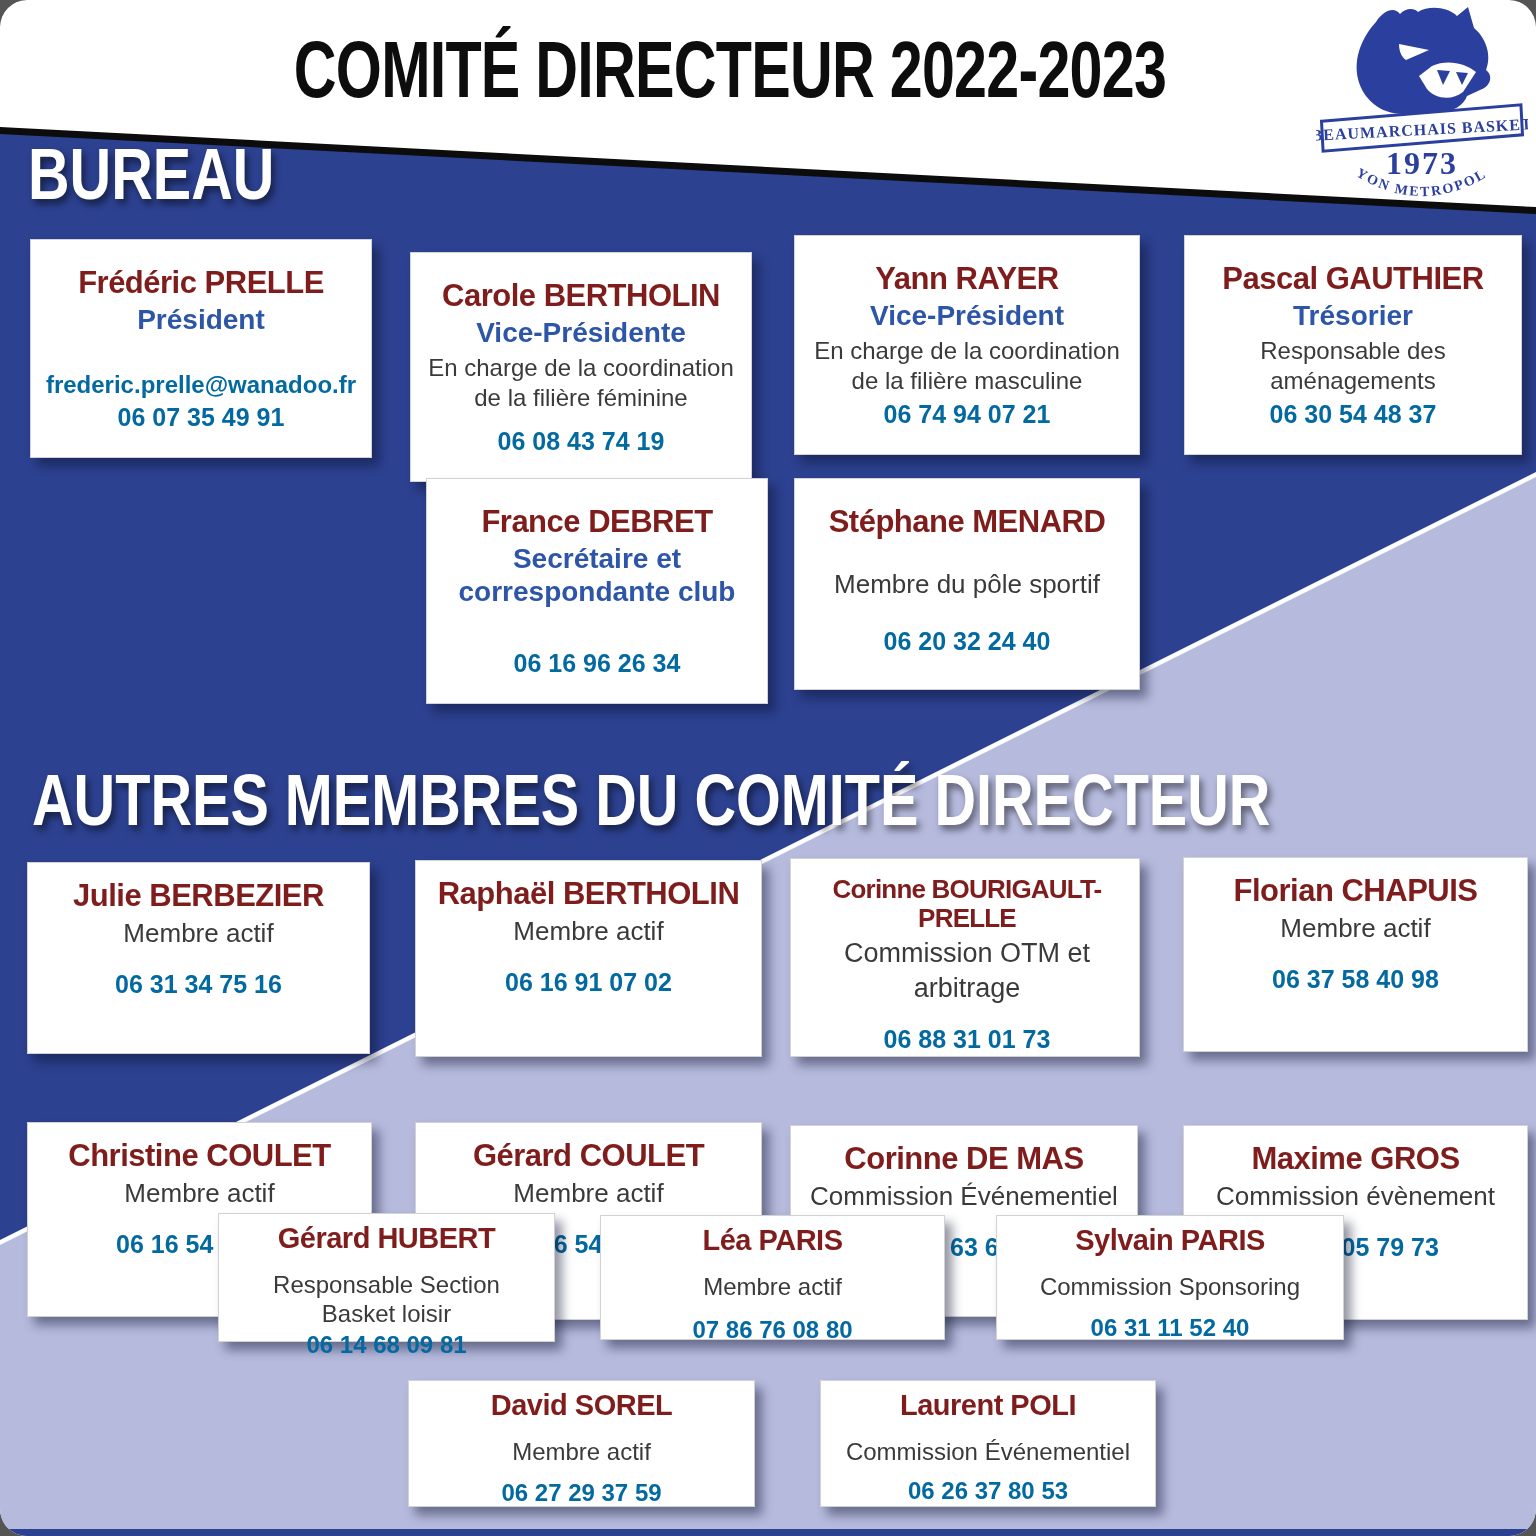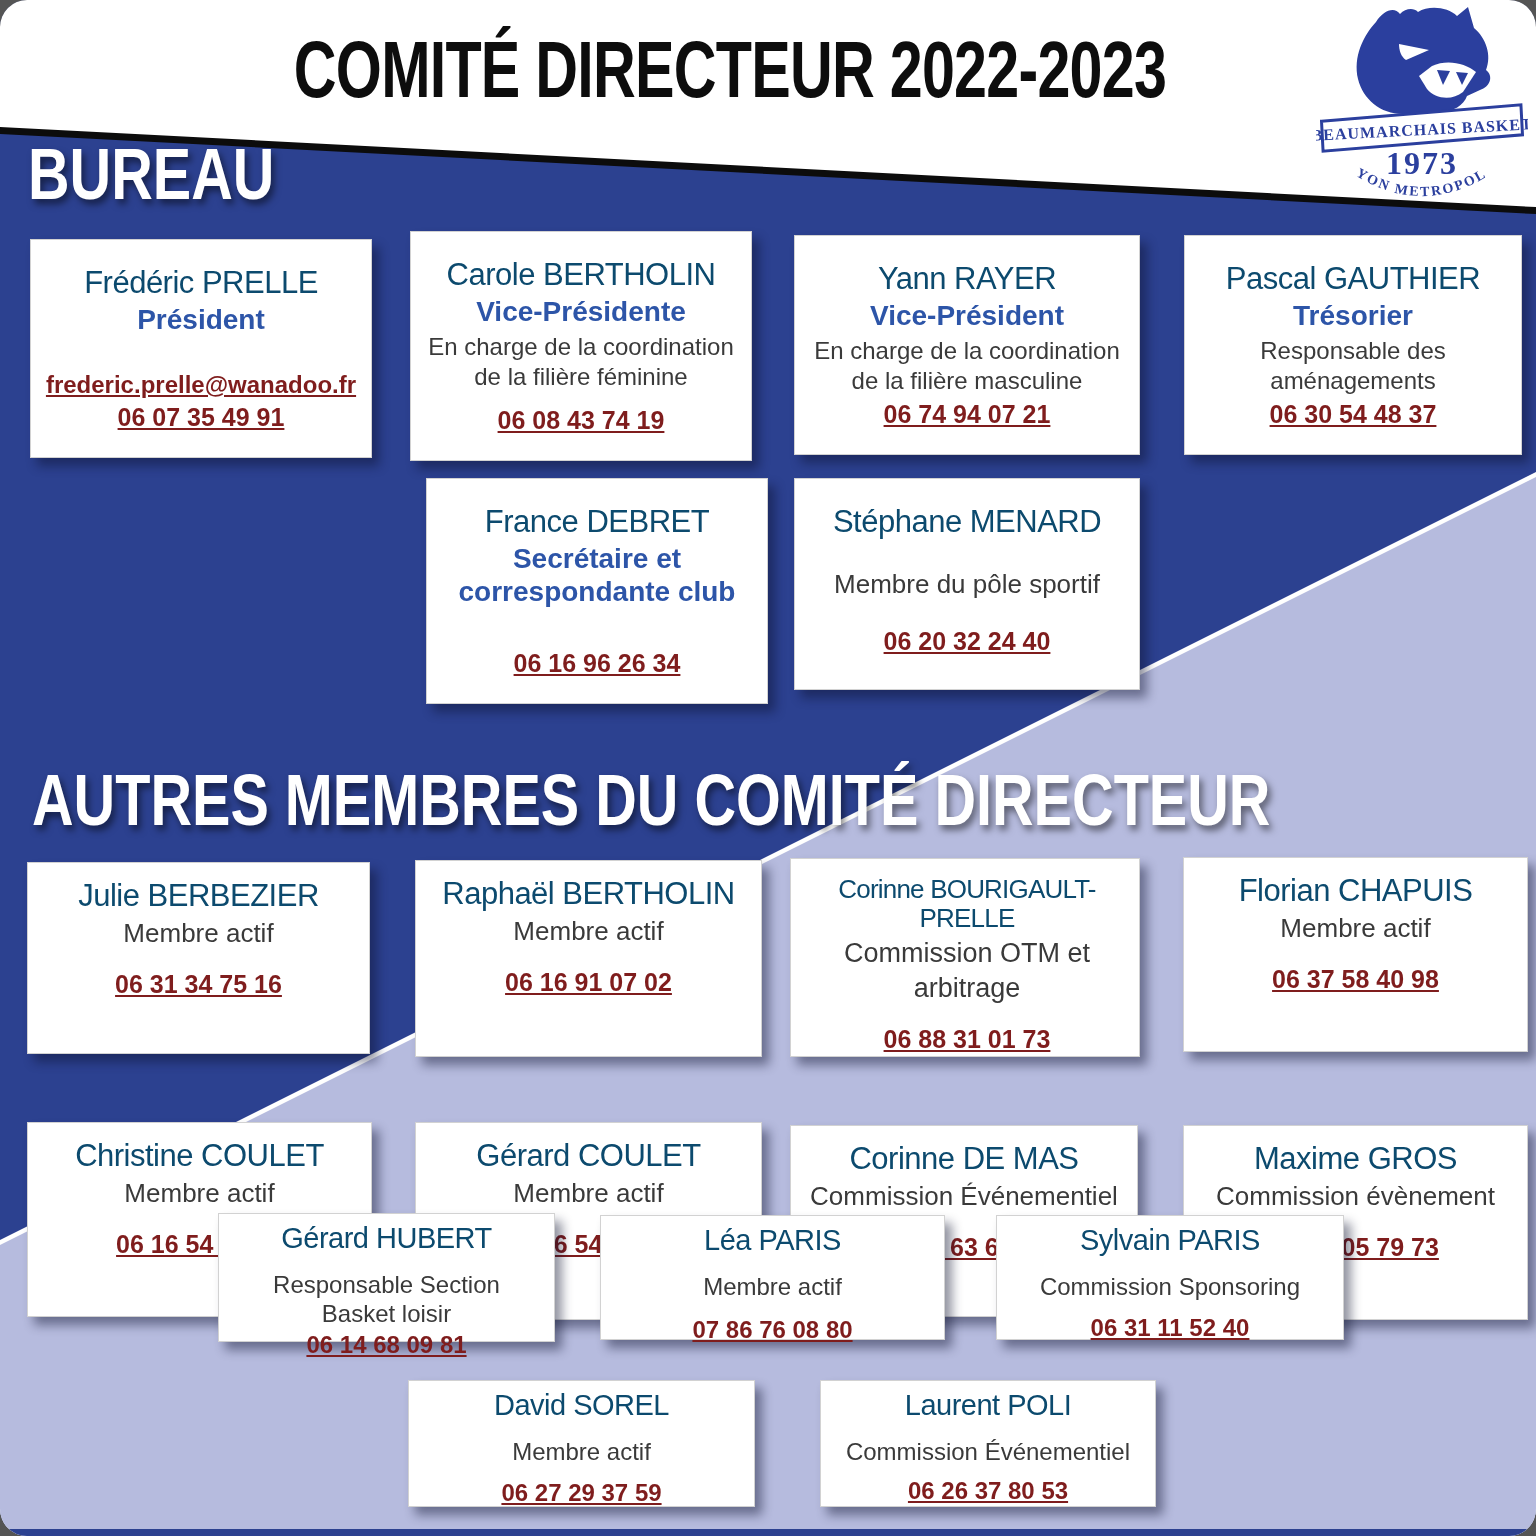--- a/index.html
+++ b/index.html
@@ -35,26 +35,26 @@
   
   .card{
     position:absolute;background:#ffffff;border:1px solid #d2d2d2;
     box-shadow:7px 8px 10px rgba(10,15,45,0.45);
     display:flex;flex-direction:column;align-items:center;text-align:center;
     box-sizing:border-box;
   }
   .card-a{justify-content:space-between;padding:26px 10px 22px;}
   .card-b{justify-content:flex-start;padding:16px 8px 10px;}
   .compact{padding:8px 6px 21px;}
-  .name{font-size:31px;font-weight:400;color:#0c4a6e;letter-spacing:-0.5px;line-height:1.12;text-align:center;}
+  .name{font-size:31px;font-weight:700;color:#7f1d1d;letter-spacing:-0.5px;line-height:1.12;text-align:center;}
   .name-sm{font-size:26px;letter-spacing:-0.8px;}
   .role{font-size:28px;font-weight:700;color:#2d55a8;line-height:1.18;margin-top:2px;}
   .desc{font-size:24px;font-weight:400;color:#3a3a3a;line-height:1.28;margin-top:4px;}
   .card-b .desc{font-size:26px;margin-top:3px;}
-  .contact{font-size:25px;font-weight:700;color:#7f1d1d;line-height:1.35;text-decoration:underline;}
+  .contact{font-size:25px;font-weight:700;color:#0369a1;line-height:1.35;}
   .card-b .contact{margin-top:18px;}
   .compact .name{font-size:29px;}
   .compact .desc{font-size:24px;margin-top:17px;line-height:1.2;}
   .compact .contact{margin-top:4px;font-size:24px;}
   .desc-narrow{max-width:250px;}
 
   
   .logo{position:absolute;top:4px;right:8px;width:212px;height:212px;}
 </style>
 </head>
@@ -98,21 +98,21 @@
     <div>
       <div class="name">Frédéric PRELLE</div>
       <div class="role">Président</div>
     </div>
     <div>
       <div class="contact" style="font-size:24px">frederic.prelle@wanadoo.fr</div>
       <div class="contact">06 07 35 49 91</div>
     </div>
   </div>
 
-  <div class="card card-a" style="left:410px;top:231px;width:342px;height:230px">
+  <div class="card card-a" style="left:410px;top:252px;width:342px;height:230px">
     <div>
       <div class="name">Carole BERTHOLIN</div>
       <div class="role">Vice-Présidente</div>
       <div class="desc">En charge de la coordination de la filière féminine</div>
     </div>
     <div class="contact">06 08 43 74 19</div>
   </div>
 
   <div class="card card-a" style="left:794px;top:235px;width:346px;height:220px">
     <div>

